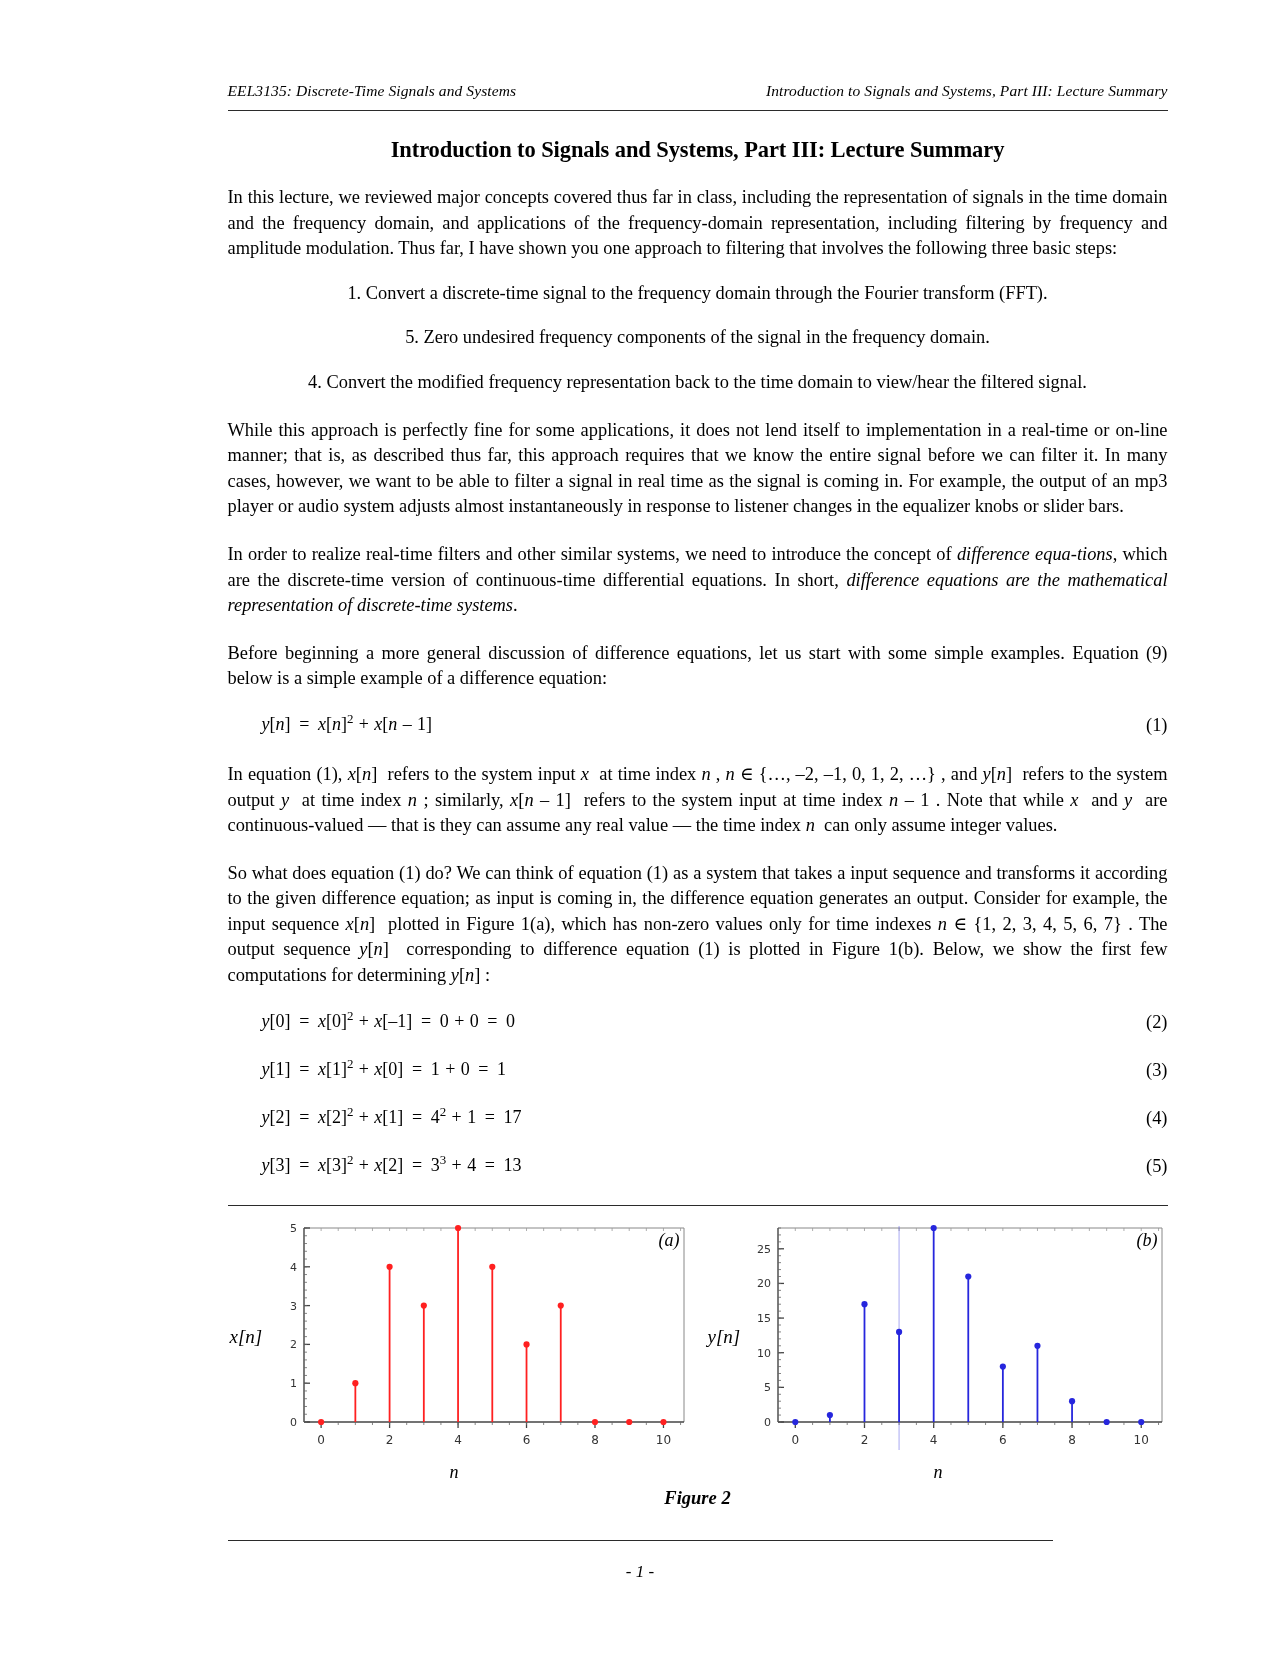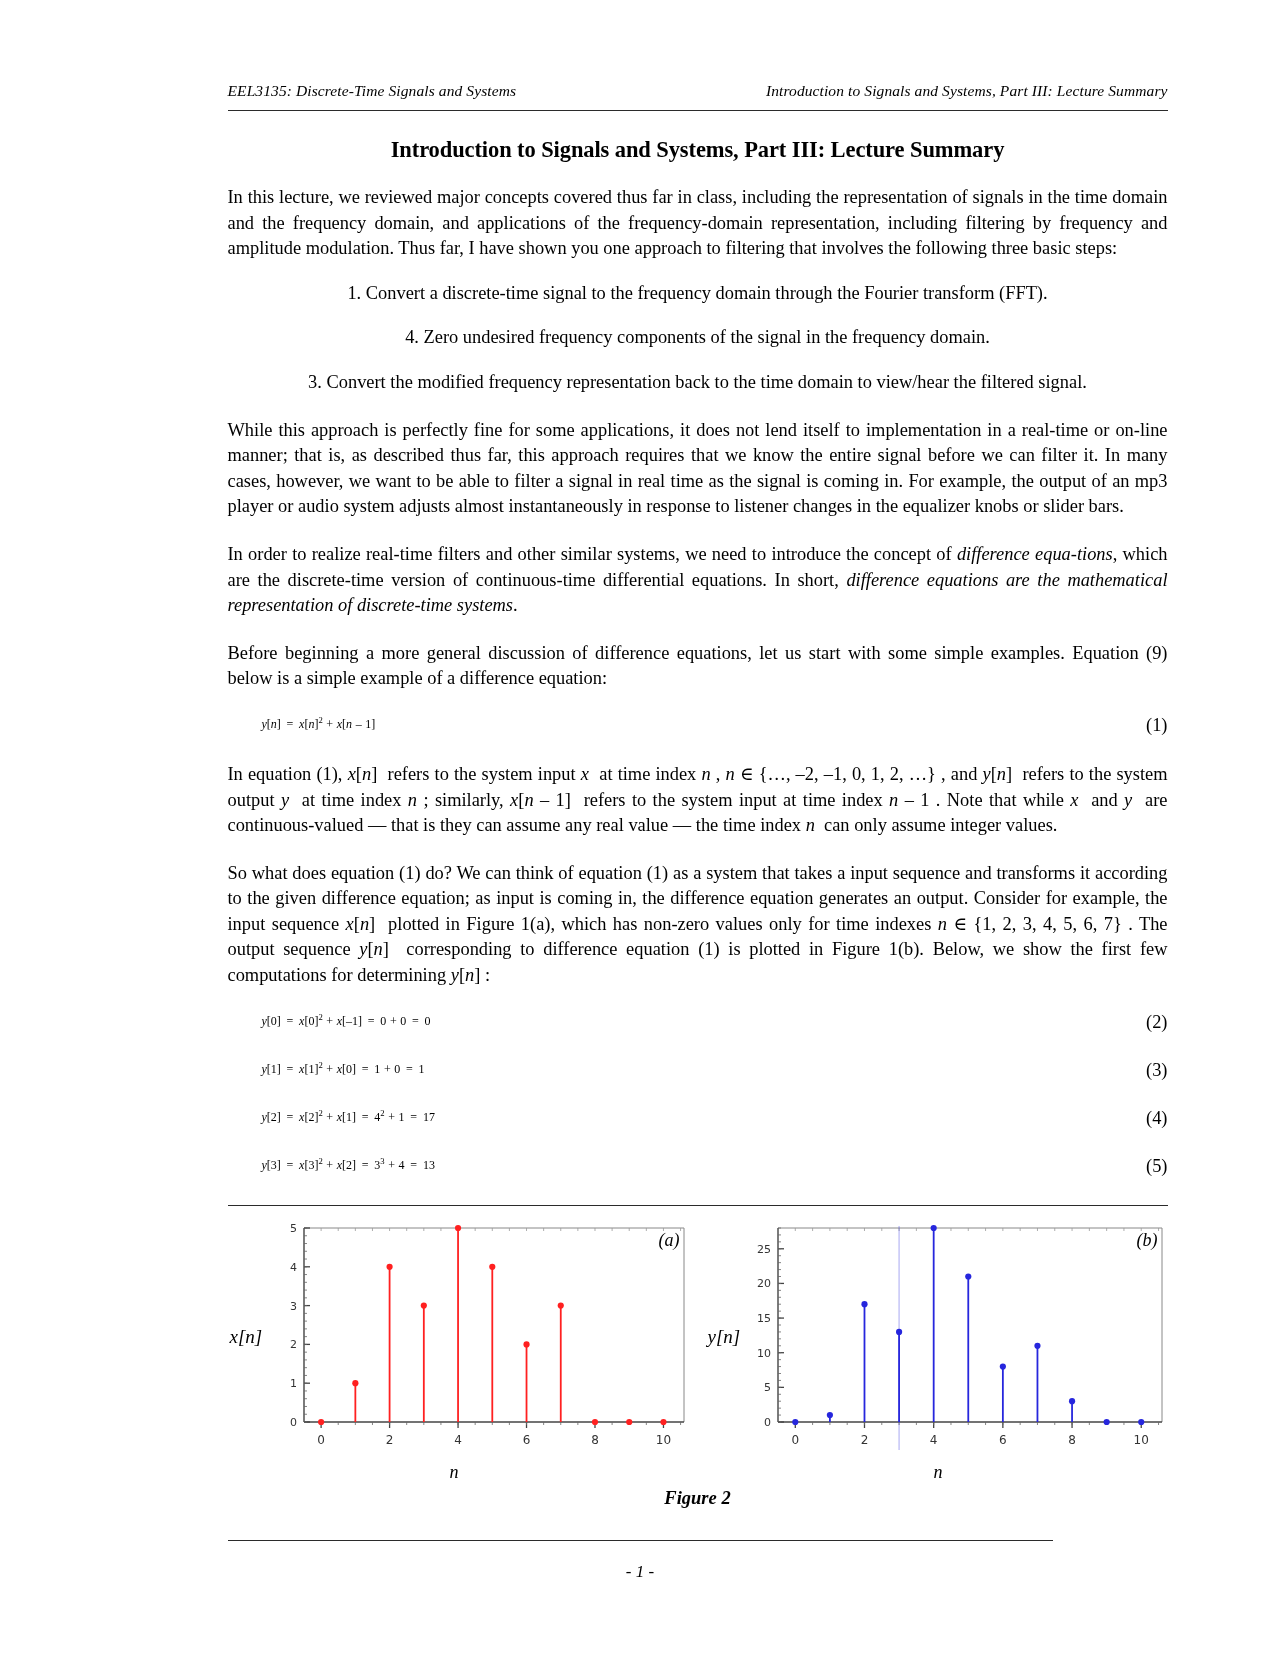--- a/index.html
+++ b/index.html
@@ -72,21 +72,21 @@
 
   
   .mathrow {
     position: relative;
     margin: 22px 0 0 0;
     min-height: 26px;
   }
   .mathrow .eq {
     display: inline-block;
     margin-left: 34px;
-    font-size: 12px;
+    font-size: 18px;
     font-style: italic;
     white-space: nowrap;
   }
   .mathrow .tag {
     position: absolute;
     right: 0;
     top: 1px;
     font-size: 18.4px;
     font-style: normal;
   }
@@ -178,22 +178,22 @@
       <span class="left">EEL3135: Discrete-Time Signals and Systems</span>
       <span class="right">Introduction to Signals and Systems, Part III: Lecture Summary</span>
     </div>
     <hr class="rule">
 
     <h1 class="doc-title">Introduction to Signals and Systems, Part III: Lecture Summary</h1>
 
     <p class="body">In this lecture, we reviewed major concepts covered thus far in class, including the representation of signals in the time domain and the frequency domain, and applications of the frequency-domain representation, including filtering by frequency and amplitude modulation. Thus far, I have shown you one approach to filtering that involves the following three basic steps:</p>
 
     <p class="step">1. Convert a discrete-time signal to the frequency domain through the Fourier transform (FFT).</p>
-    <p class="step">4. Zero undesired frequency components of the signal in the frequency domain.</p>
-    <p class="step">3. Convert the modified frequency representation back to the time domain to view/hear the filtered signal.</p>
+    <p class="step">5. Zero undesired frequency components of the signal in the frequency domain.</p>
+    <p class="step">4. Convert the modified frequency representation back to the time domain to view/hear the filtered signal.</p>
 
     <p class="body">While this approach is perfectly fine for some applications, it does not lend itself to implementation in a real-time or on-line manner; that is, as described thus far, this approach requires that we know the entire signal before we can filter it. In many cases, however, we want to be able to filter a signal in real time as the signal is coming in. For example, the output of an mp3 player or audio system adjusts almost instantaneously in response to listener changes in the equalizer knobs or slider bars.</p>
 
     <p class="body"><span>In order to realize real-time filters and other similar systems, we need to introduce the concept of </span><span class="it">difference equa-</span><span class="it">tions</span><span>, which are the discrete-time version of continuous-time differential equations. In short, </span><span class="it">difference equations are the mathematical representation of discrete-time systems</span><span>.</span></p>
 
     <p class="body">Before beginning a more general discussion of difference equations, let us start with some simple examples. Equation (9) below is a simple example of a difference equation:</p>
 
     <div class="mathrow">
       <span class="eq"><span class="mi">y</span><span class="mo">[</span><span class="mi">n</span><span class="mo">]</span><span class="spw"></span><span class="mo">=</span><span class="spw"></span><span class="mi">x</span><span class="mo">[</span><span class="mi">n</span><span class="mo">]</span><sup class="exp">2</sup><span class="sp"></span><span class="mo">+</span><span class="sp"></span><span class="mi">x</span><span class="mo">[</span><span class="mi">n</span><span class="sp"></span><span class="mo">–</span><span class="sp"></span><span class="mn">1</span><span class="mo">]</span></span>
       <span class="tag">(1)</span>

